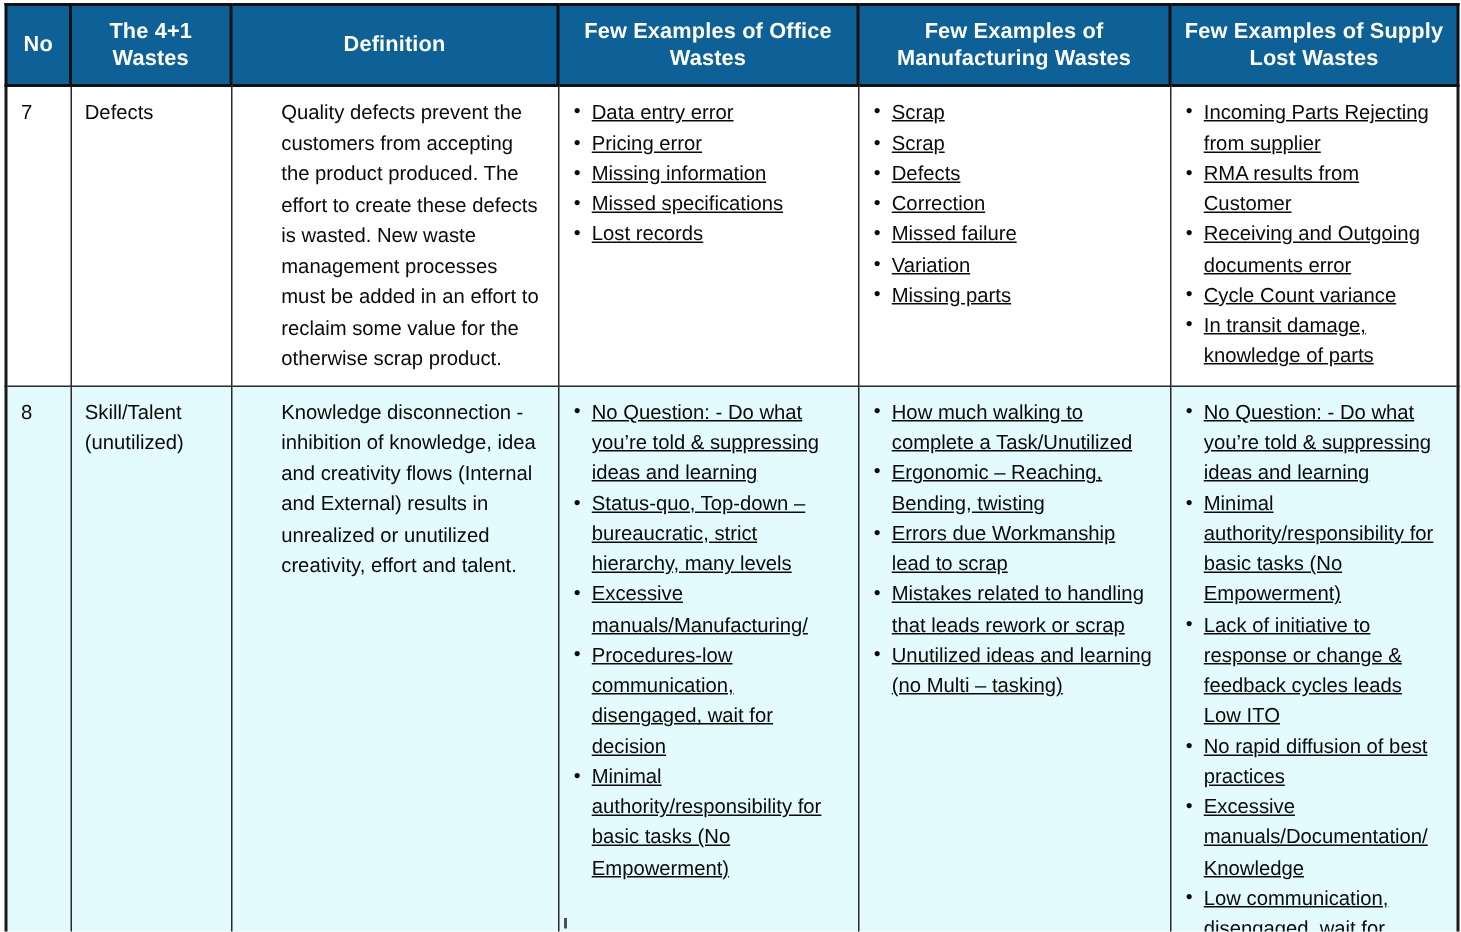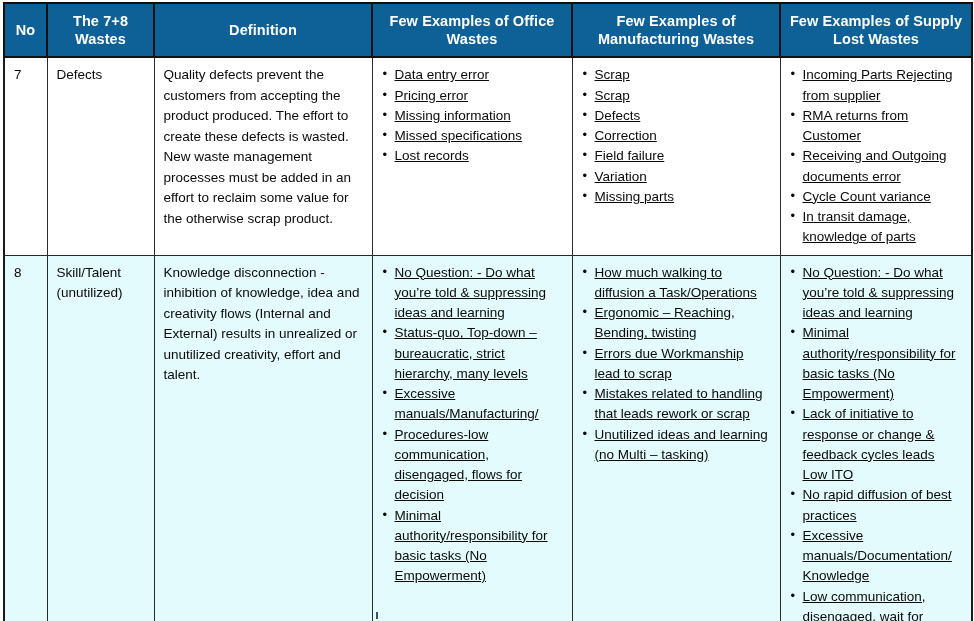--- a/index.html
+++ b/index.html
@@ -71,21 +71,21 @@
     line-height: 1.5;
   }
   ul.waste-list > li::before {
     content: "\2022";
     position: absolute;
     left: 1px;
     top: -1px;
     font-size: 13px;
     color: #0a0a0a;
   }
-  .def-text { display: block; }
+  .def-text { display: block; margin-left: 24px; }
   .waste-name-line { display: block; }
   .stray-mark {
     position: absolute;
     left: 376px;
     top: 612px;
     width: 2px;
     height: 7px;
     background: #4a4a6a;
   }
 </style>
@@ -100,21 +100,21 @@
     <col class="c-office">
       <col class="c-manuf">
       <col class="c-supply">
   </colgroup>
   <thead>
     <tr>
       <th>
         <span>No</span>
       </th>
       <th>
-        <span>The 7+8</span><br>
+        <span>The 4+1</span><br>
         <span>Wastes</span>
       </th>
       <th>
         <span>Definition</span>
       </th>
       <th>
         <span>Few Examples of Office</span><br>
         <span>Wastes</span>
       </th>
       <th>
@@ -147,29 +147,29 @@
             <li>Missed  specifications</li>
             <li>Lost records</li>
           </ul>
       </td>
       <td>
         <ul class="waste-list">
             <li>Scrap</li>
             <li>Scrap</li>
             <li>Defects</li>
             <li>Correction</li>
-            <li>Field failure</li>
+            <li>Missed failure</li>
             <li>Variation</li>
             <li>Missing parts</li>
           </ul>
       </td>
       <td>
         <ul class="waste-list">
             <li>Incoming Parts Rejecting from supplier</li>
-            <li>RMA returns from Customer</li>
+            <li>RMA results from Customer</li>
             <li>Receiving and Outgoing documents error</li>
             <li>Cycle Count variance</li>
             <li>In transit  damage, knowledge of parts</li>
           </ul>
       </td>
     </tr>
     <tr class="row-skill">
       <td class="cell-no">
         <span>8</span>
       </td>
@@ -178,27 +178,27 @@
         <span class="waste-name-line">(unutilized)</span>
       </td>
       <td class="cell-def">
         <span class="def-text">Knowledge disconnection - inhibition of knowledge, idea and creativity  flows (Internal and External) results in unrealized  or unutilized creativity, effort  and talent.</span>
       </td>
       <td>
         <ul class="waste-list">
             <li>No  Question: - Do what you’re told  &amp; suppressing ideas and learning</li>
             <li>Status-quo,  Top-down – bureaucratic, strict hierarchy, many levels</li>
             <li> Excessive manuals/Manufacturing/</li>
-            <li>Procedures-low communication, disengaged, flows for decision</li>
+            <li>Procedures-low communication, disengaged, wait for decision</li>
             <li>Minimal authority/responsibility  for basic tasks (No Empowerment)</li>
           </ul>
       </td>
       <td>
         <ul class="waste-list">
-            <li>How much walking to diffusion a Task/Operations</li>
+            <li>How much walking to complete a Task/Unutilized</li>
             <li>Ergonomic – Reaching, Bending, twisting</li>
             <li>Errors due Workmanship lead to scrap</li>
             <li>Mistakes related to handling that leads rework or scrap</li>
             <li>Unutilized ideas and learning (no Multi – tasking)</li>
           </ul>
       </td>
       <td>
         <ul class="waste-list">
             <li>No  Question: - Do what you’re told  &amp; suppressing ideas and learning</li>
             <li>Minimal authority/responsibility for basic tasks (No Empowerment)</li>

